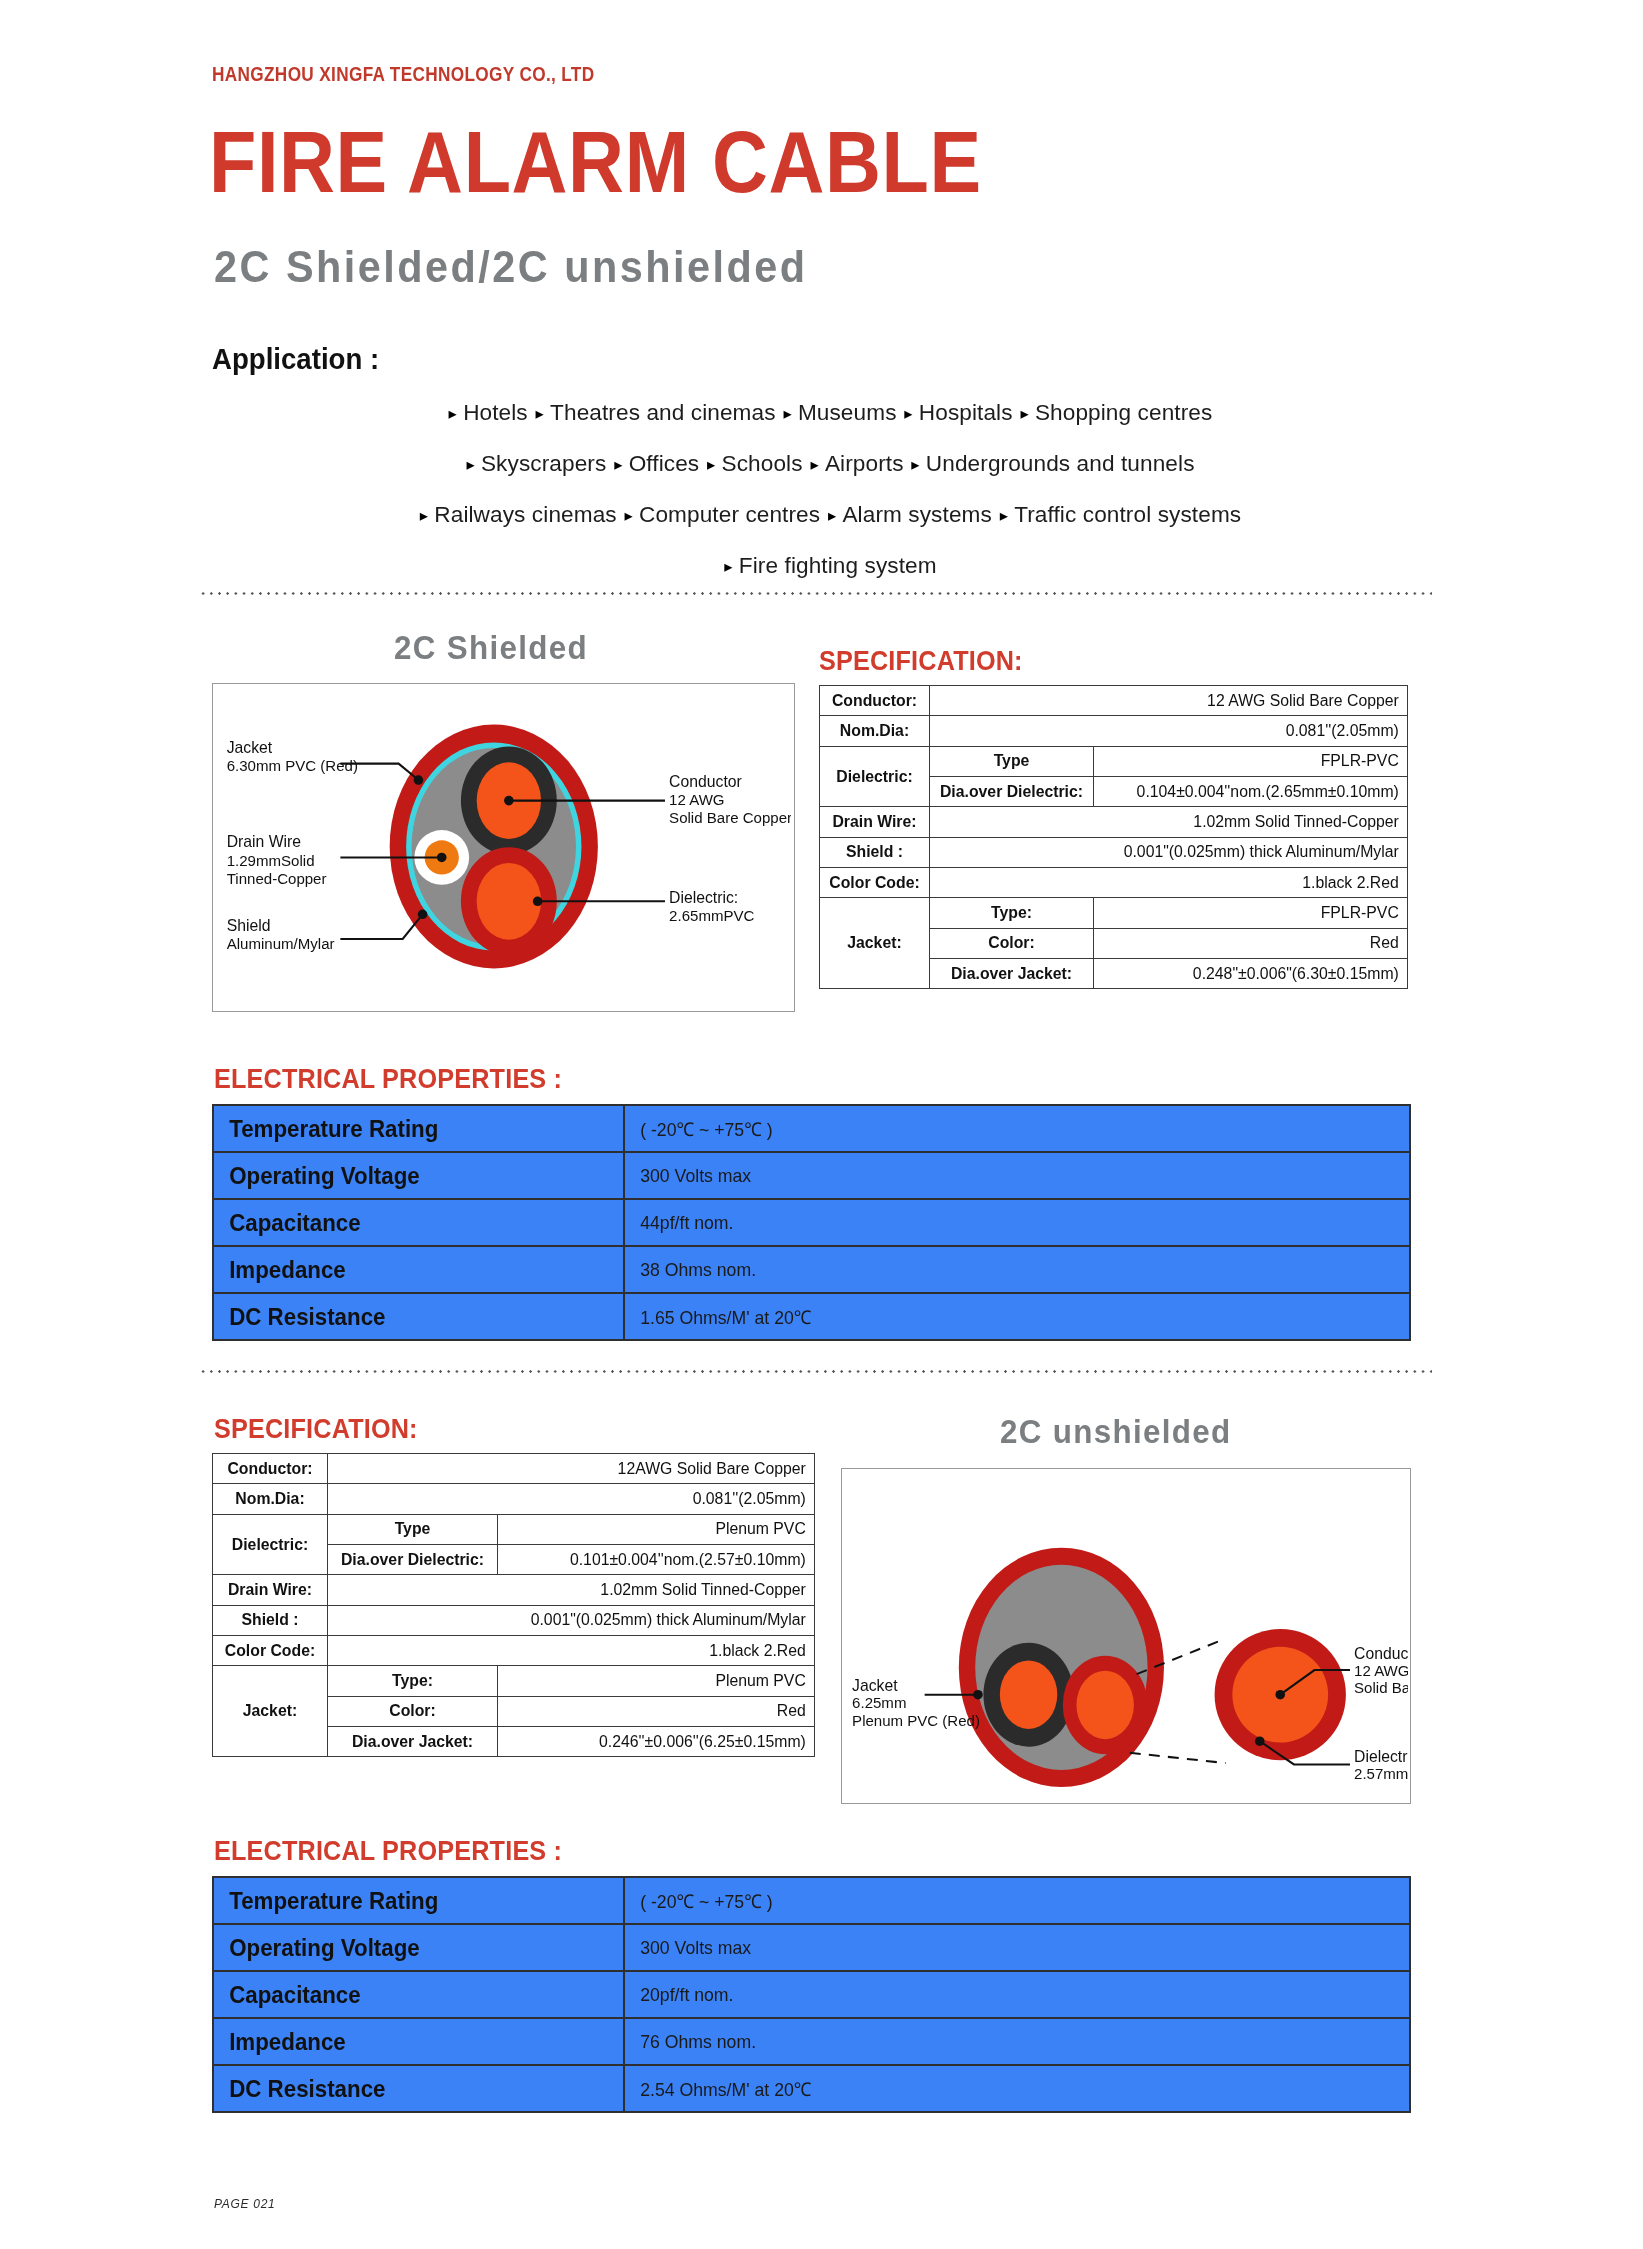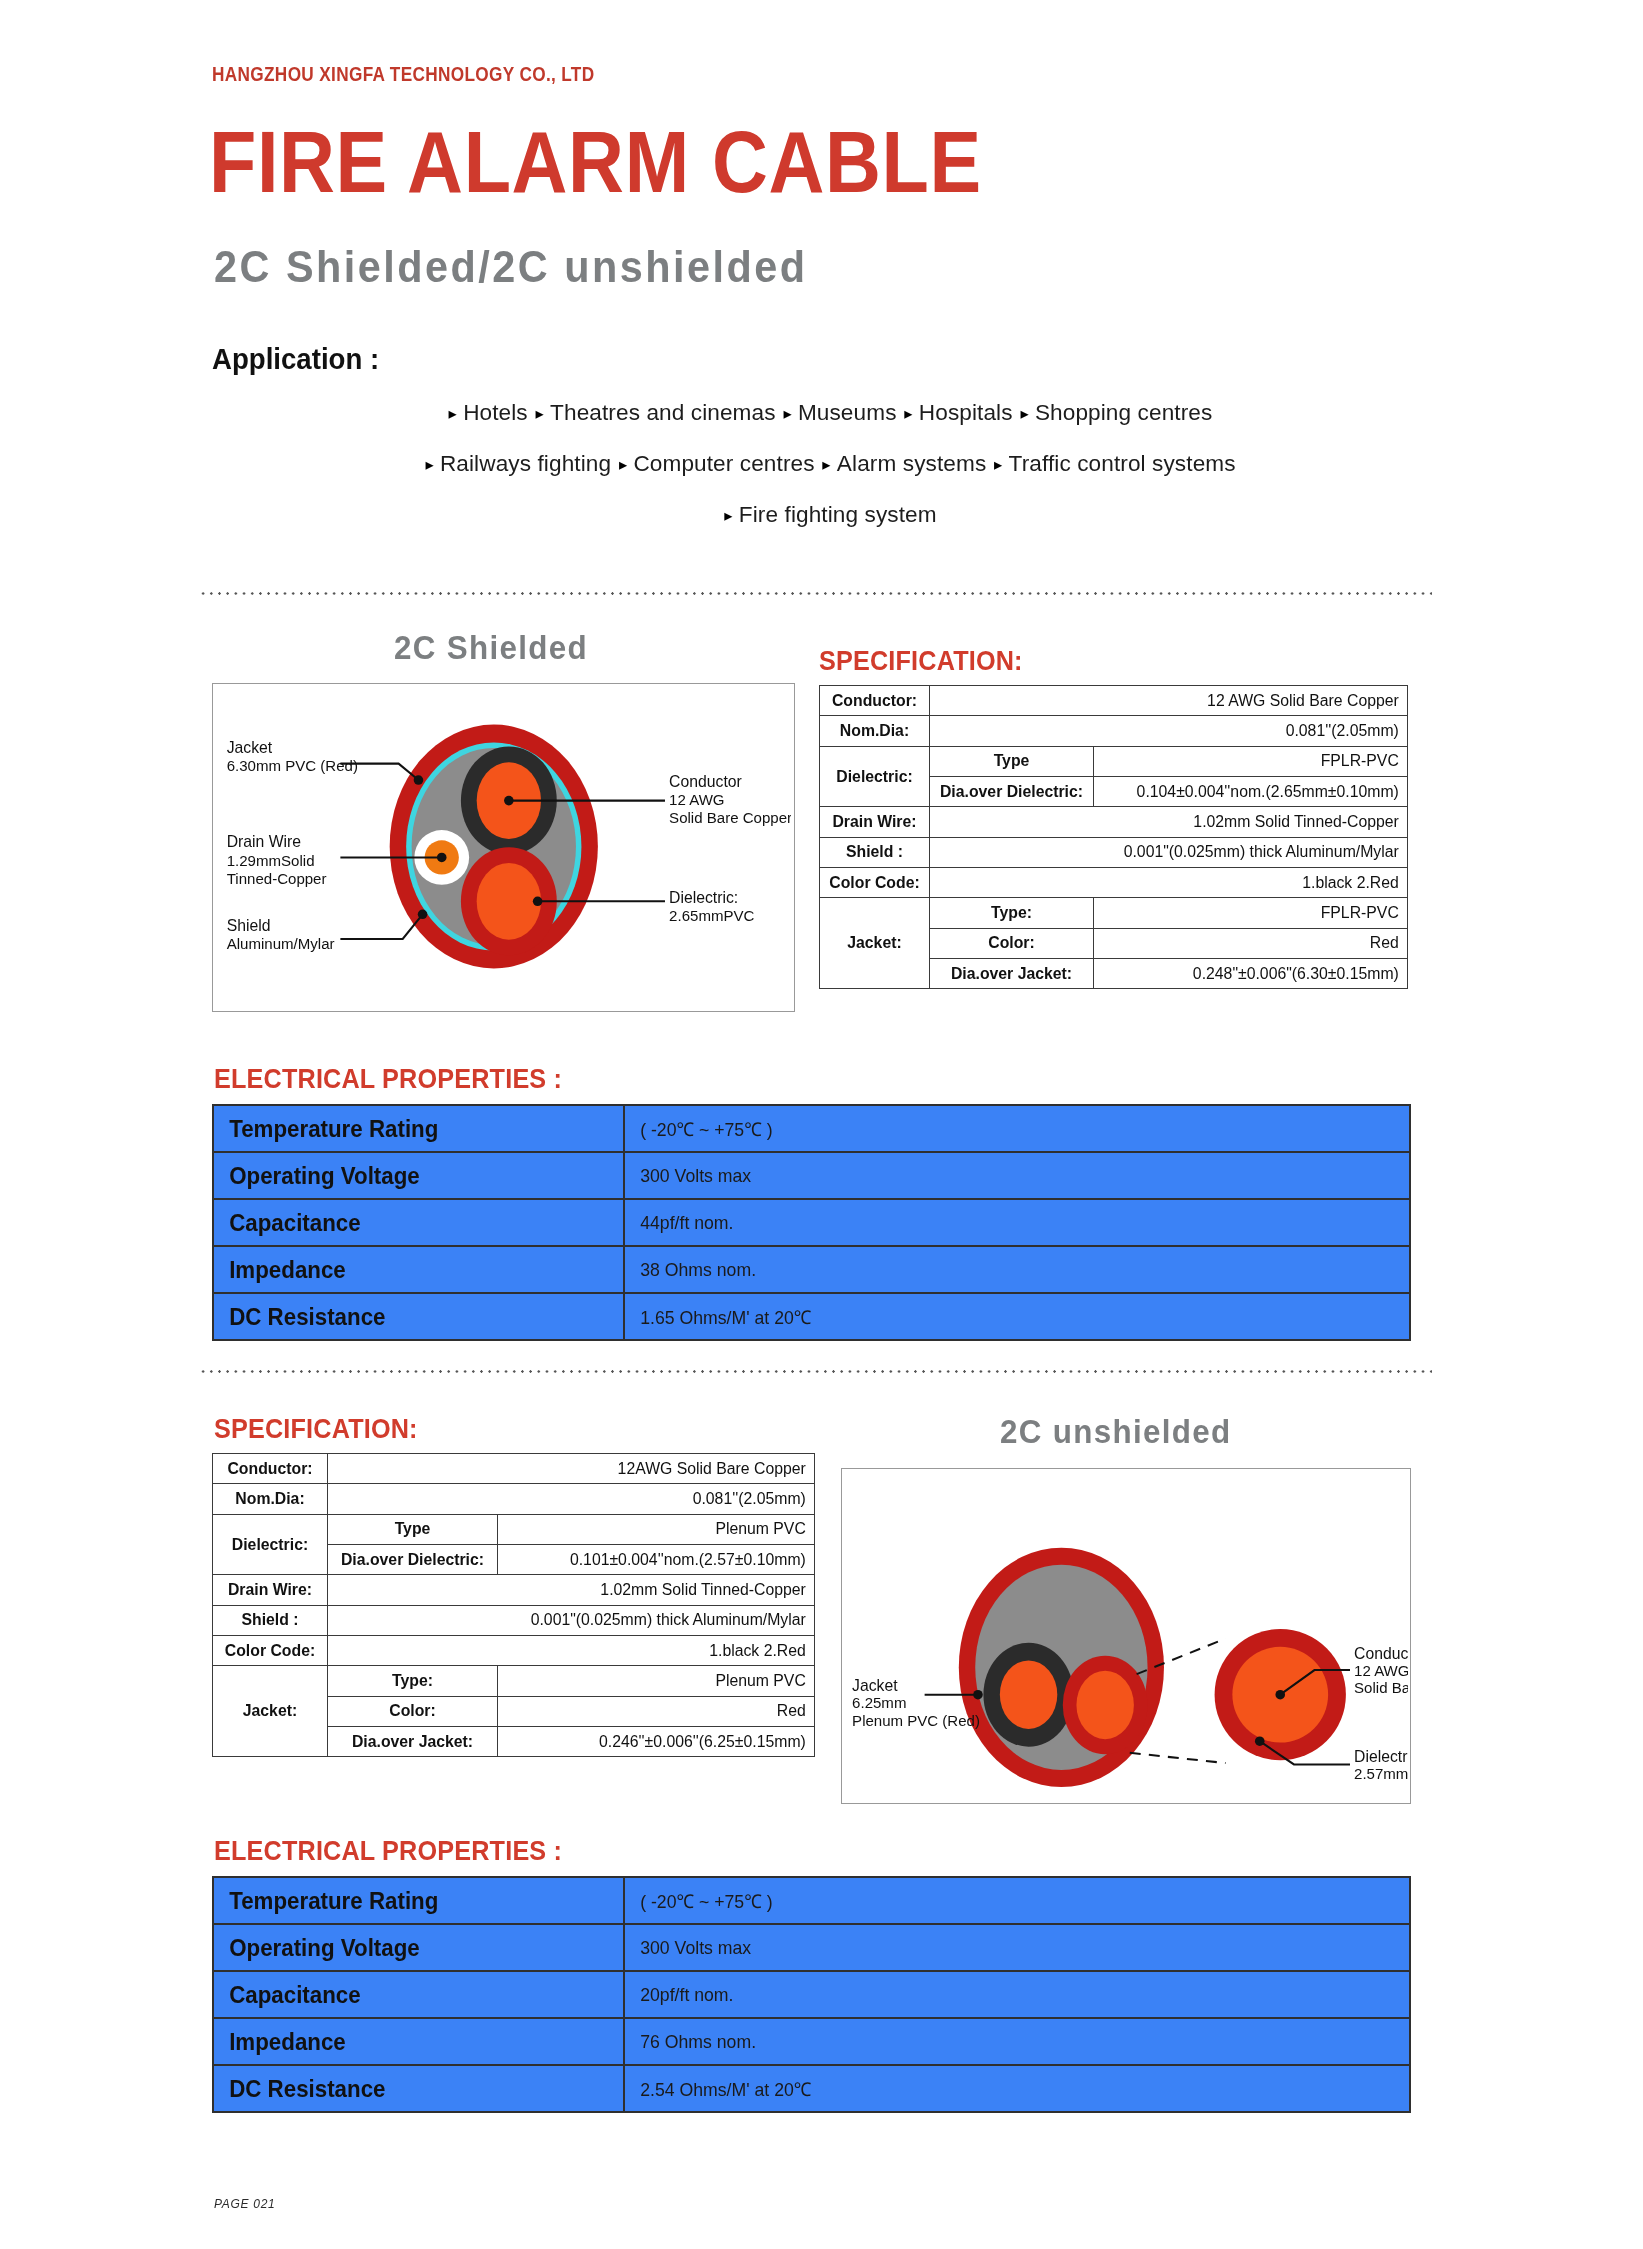--- a/index.html
+++ b/index.html
@@ -60,21 +60,22 @@
 
 <div class="page">
 
   <div class="company">HANGZHOU XINGFA TECHNOLOGY CO., LTD</div>
   <div class="title">FIRE ALARM CABLE</div>
   <div class="subtitle">2C Shielded/2C unshielded</div>
 
   <div class="app-head">Application :</div>
   <div class="app-list" id="app-list">
       <div class="app-row"><span class="bul">▸</span><span>Hotels </span><span class="bul">▸</span><span>Theatres and cinemas </span><span class="bul">▸</span><span>Museums </span><span class="bul">▸</span><span>Hospitals </span><span class="bul">▸</span><span>Shopping centres </span></div>
-      <div class="app-row"><span class="bul">▸</span><span>Railways fighting </span><span class="bul">▸</span><span>Computer centres </span><span class="bul">▸</span><span>Alarm systems </span><span class="bul">▸</span><span>Traffic control systems </span></div>
+      <div class="app-row"><span class="bul">▸</span><span>Skyscrapers </span><span class="bul">▸</span><span>Offices </span><span class="bul">▸</span><span>Schools </span><span class="bul">▸</span><span>Airports </span><span class="bul">▸</span><span>Undergrounds and tunnels </span></div>
+      <div class="app-row"><span class="bul">▸</span><span>Railways cinemas </span><span class="bul">▸</span><span>Computer centres </span><span class="bul">▸</span><span>Alarm systems </span><span class="bul">▸</span><span>Traffic control systems </span></div>
       <div class="app-row"><span class="bul">▸</span><span>Fire fighting system </span></div>
     </div>
 
   <div class="dots" style="top:584px;"></div>
 
   <div class="h-grey" style="left:394px;top:621px;">2C Shielded</div>
 
   <div class="diag-box" style="left:212px;top:675px;width:581px;height:327px;">
     <svg width="578" height="325" viewBox="0 0 844 474">
 

